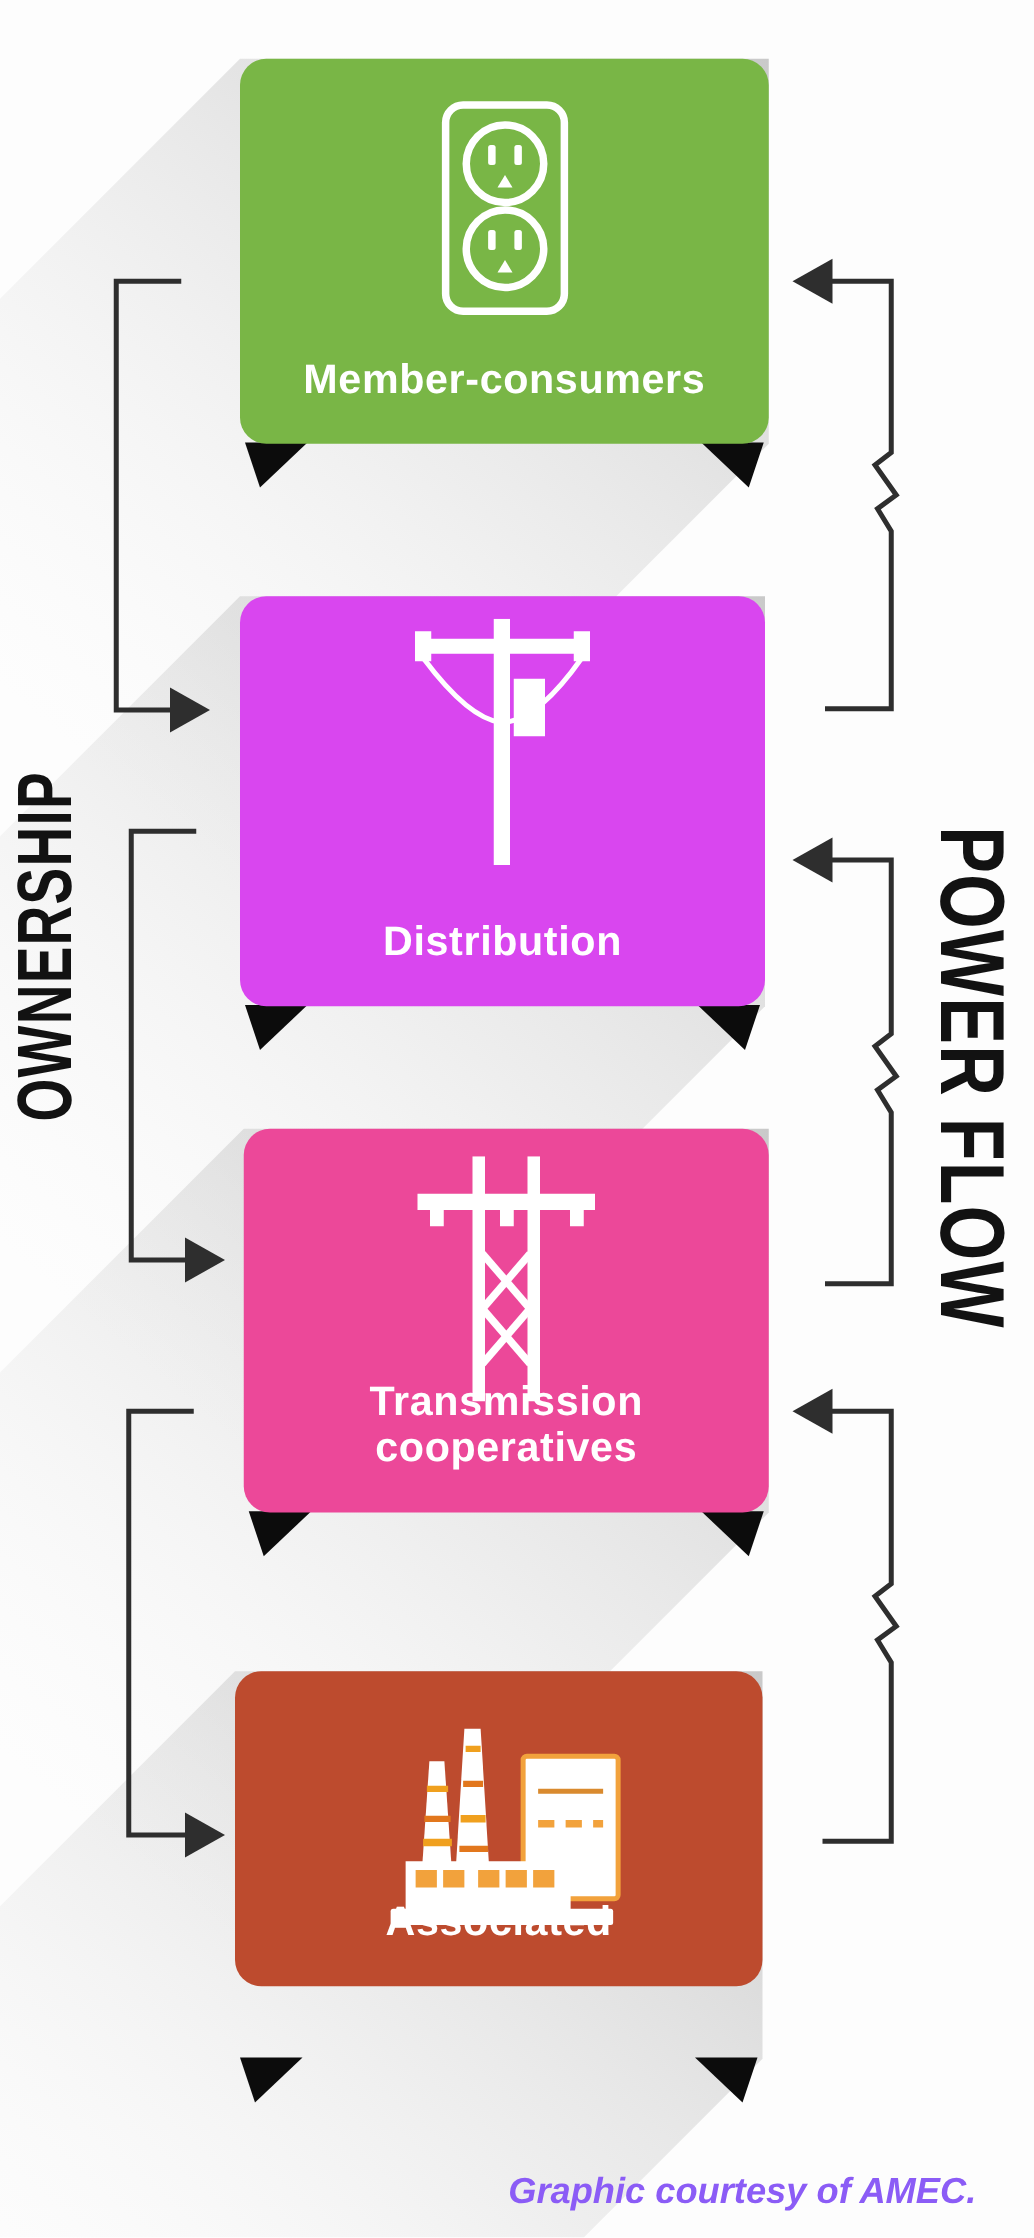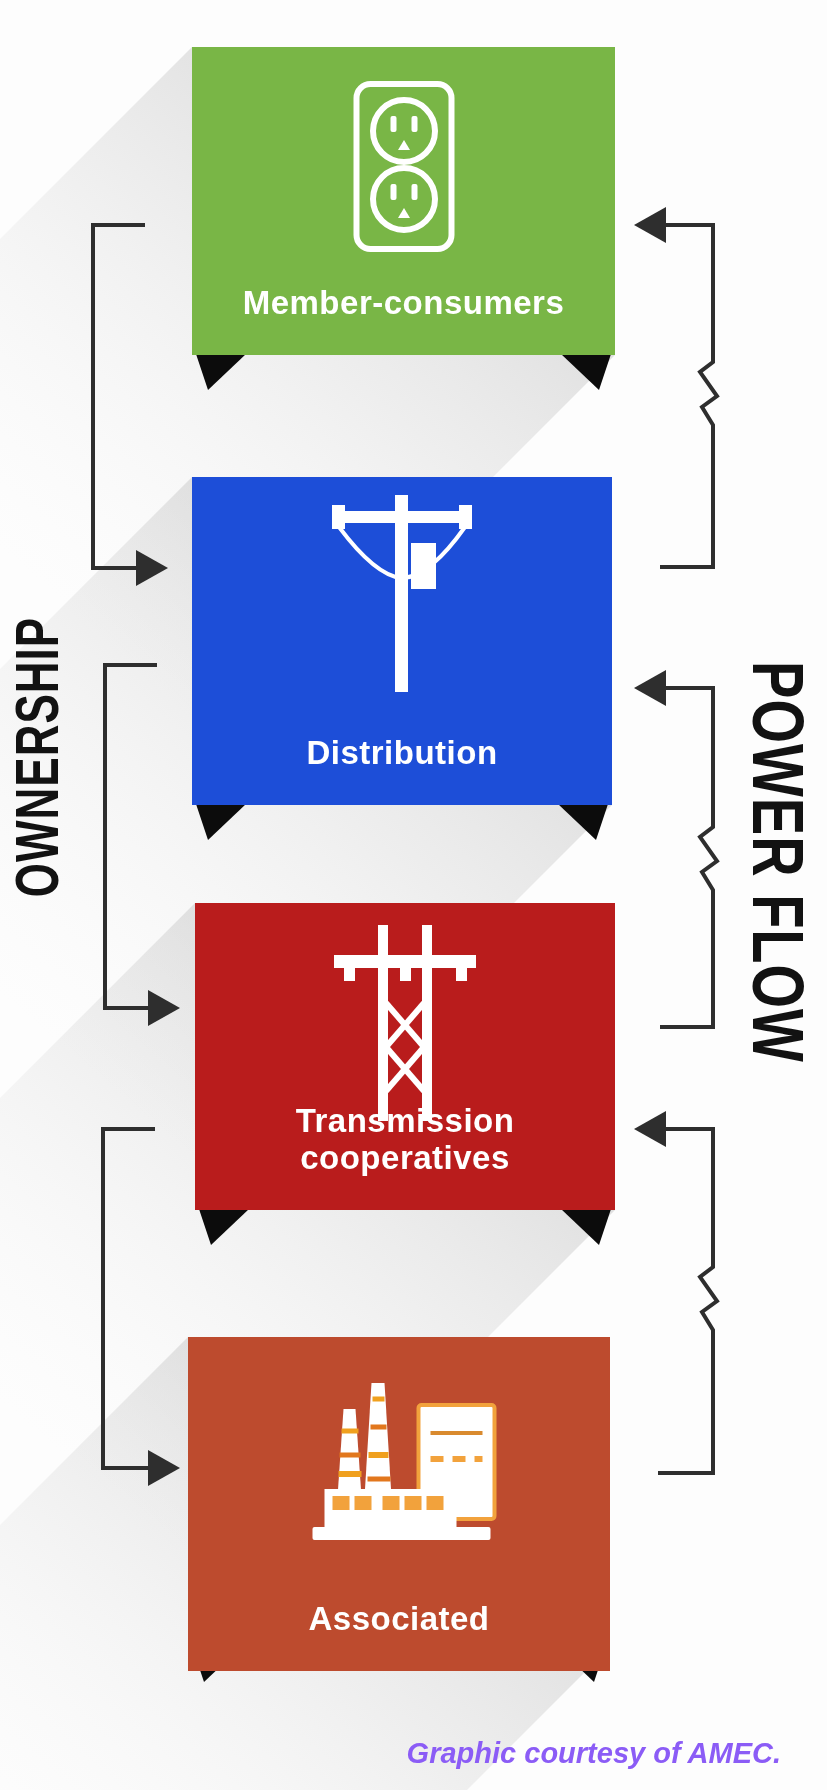--- a/index.html
+++ b/index.html
@@ -5,32 +5,32 @@
   html,body{margin:0;padding:0;background:#ffffff;}
   .canvas{
     position:relative;
     width:827px;height:1790px;
     margin:0 auto;
     background:#fdfdfd;
     overflow:hidden;
     font-family:"Liberation Sans", sans-serif;
   }
   svg.bg{position:absolute;left:0;top:0;z-index:0;}
-  .box{position:absolute;z-index:2;}
+  .box{position:absolute;z-index:2;border-radius:21px;}
   .box-label{
     position:absolute;left:0;right:0;bottom:34px;
     text-align:center;color:#ffffff;
     font-weight:bold;font-size:33px;line-height:1.1;
     letter-spacing:0.5px;
   }
   .icon-svg{position:absolute;left:50%;transform:translateX(-50%);}
   .box1{left:192px;top:47px;width:423px;height:308px;}
   .box2{left:192px;top:477px;width:420px;height:328px;}
   .box3{left:195px;top:903px;width:420px;height:307px;}
-  .box4{left:188px;top:1337px;width:422px;height:334px;}
+  .box4{left:188px;top:1337px;width:422px;height:252px;}
   .side-label{
     position:absolute;z-index:3;
     writing-mode:vertical-rl;
     font-weight:bold;color:#121212;
     letter-spacing:1px;white-space:nowrap;
   }
   .ownership{
     left:37px;top:757px;font-size:44px;
     transform:translate(-50%,-50%) rotate(180deg) scaleX(1.4);
   }
@@ -104,36 +104,36 @@
       <rect x="60" y="37" width="6" height="16" rx="2" fill="#ffffff"></rect>
       <polygon points="52.5,61 46.5,71 58.5,71" fill="#ffffff"></polygon>
       <circle cx="52.5" cy="120" r="31" fill="none" stroke="#ffffff" stroke-width="6"></circle>
       <rect x="39" y="105" width="6" height="16" rx="2" fill="#ffffff"></rect>
       <rect x="60" y="105" width="6" height="16" rx="2" fill="#ffffff"></rect>
       <polygon points="52.5,129 46.5,139 58.5,139" fill="#ffffff"></polygon>
     </svg>
     <div class="box-label">Member-consumers</div>
   </div>
 
-  <div class="box box2" style="background-color: #1d4ed8;">
+  <div class="box box2" style="background-color: #d946ef;">
     <svg class="icon-svg" style="top:18px" width="150" height="197" viewBox="0 0 150 197">
       <path d="M12,32 Q48,80 74,83" fill="none" stroke="#ffffff" stroke-width="4"></path>
       <path d="M138,32 Q104,80 77,83" fill="none" stroke="#ffffff" stroke-width="4"></path>
       <rect x="5" y="16" width="140" height="12" fill="#ffffff"></rect>
       <rect x="5" y="10" width="13" height="24" fill="#ffffff"></rect>
       <rect x="132" y="10" width="13" height="24" fill="#ffffff"></rect>
       <rect x="68" y="0" width="13" height="197" fill="#ffffff"></rect>
       <rect x="84" y="48" width="25" height="46" fill="#ffffff"></rect>
     </svg>
     <div class="box-label">
       <span style="display:block">Distribution</span>
     </div>
   </div>
 
-  <div class="box box3" style="background-color: #b91c1c;">
+  <div class="box box3" style="background-color: #ec4899;">
     <svg class="icon-svg" style="top:22px" width="150" height="198" viewBox="0 0 150 198">
       <rect x="48" y="0" width="10" height="196" fill="#ffffff"></rect>
       <rect x="92" y="0" width="10" height="196" fill="#ffffff"></rect>
       <rect x="4" y="30" width="142" height="13" fill="#ffffff"></rect>
       <rect x="14" y="43" width="11" height="13" fill="#ffffff"></rect>
       <rect x="70" y="43" width="11" height="13" fill="#ffffff"></rect>
       <rect x="126" y="43" width="11" height="13" fill="#ffffff"></rect>
       <g stroke="#ffffff" stroke-width="6">
         <line x1="56" y1="78" x2="94" y2="122"></line>
         <line x1="94" y1="78" x2="56" y2="122"></line>

